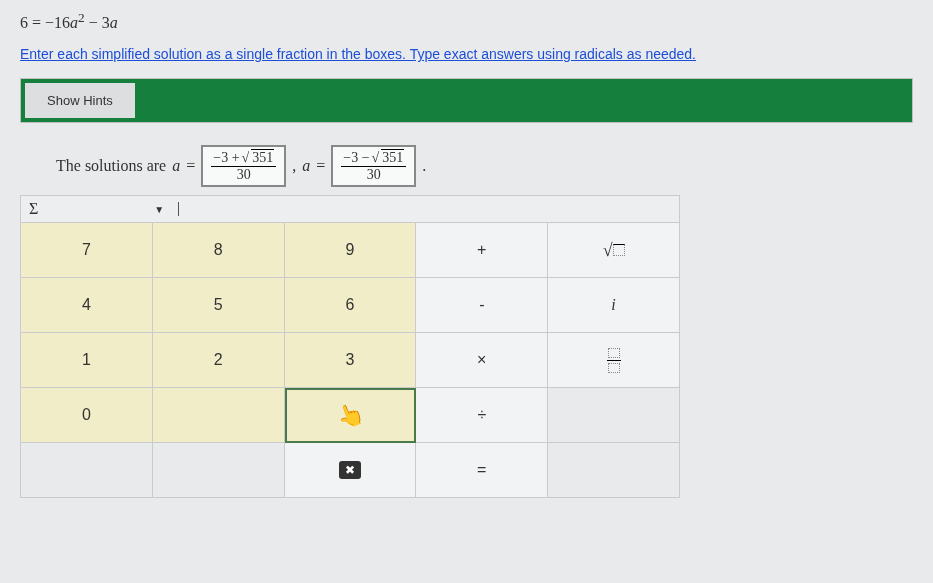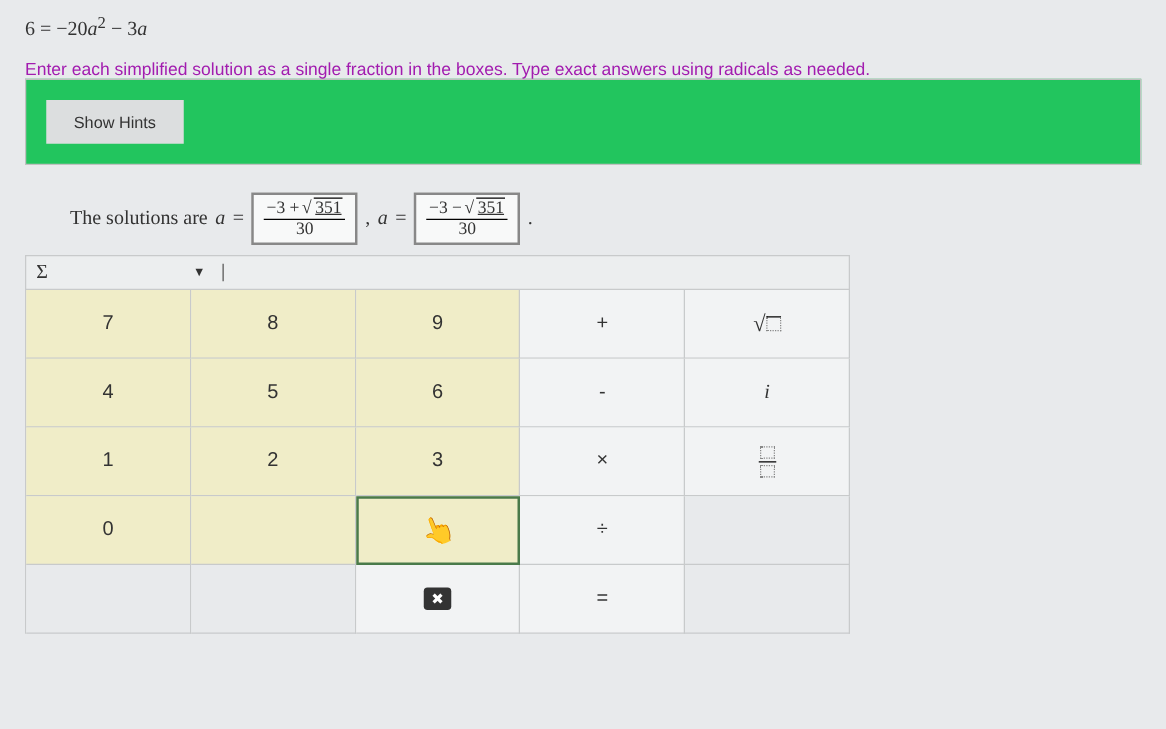--- a/index.html
+++ b/index.html
@@ -19,28 +19,29 @@
       margin-bottom: 12px;
       color: #222;
     }
     .equation {
       font-size: 16px;
       margin-bottom: 14px;
       font-family: 'Times New Roman', serif;
     }
     .sub-instruction {
       font-size: 14px;
-      margin-bottom: 0;
-      color: #a21caf;
+      margin-bottom: 16px;
+      color: #1d4ed8;
+      text-decoration: underline;
     }
     .hints-box {
       border: 1px solid #c0c0c0;
-      padding: 16px;
+      padding: 4px;
       margin: 0 0 22px 0;
-      background: #22c55e;
+      background: #15803d;
     }
     .show-hints-btn {
       background: #dcdedf;
       border: none;
       padding: 10px 22px;
       font-size: 13px;
       color: #333;
       cursor: pointer;
     }
     .solutions-row {
@@ -70,21 +71,20 @@
     }
     .frac-den {
       padding: 0 2px;
     }
     .sqrt-sym {
       font-size: 14px;
     }
     .sqrt-arg {
       border-top: 1px solid #000;
       padding: 0 1px;
-      text-decoration: underline;
     }
     .palette {
       width: 660px;
     }
     .palette-header {
       display: flex;
       align-items: center;
       background: #eceeef;
       border: 1px solid #c8cacb;
       height: 28px;
@@ -173,21 +173,21 @@
     .empty { background: transparent; border-right: 1px solid #c8cacb; border-bottom: 1px solid #c8cacb; cursor: default; }
     .key.nobg { background: #e8eaec; }
   </style>
 </head>
 <body>
 
 <div class="content">
 
   <div class="equation">
     <span>6 =</span>
-    <span>−20</span><span class="serif" style="font-style:italic">a</span><sup>2</sup>
+    <span>−16</span><span class="serif" style="font-style:italic">a</span><sup>2</sup>
     <span>− 3</span><span class="serif" style="font-style:italic">a</span>
   </div>
 
   <div class="sub-instruction">Enter each simplified solution as a single fraction in the boxes. Type exact answers using radicals as needed.</div>
 
   <div class="hints-box">
     <button class="show-hints-btn">Show Hints</button>
   </div>
 
   <div class="solutions-row">

